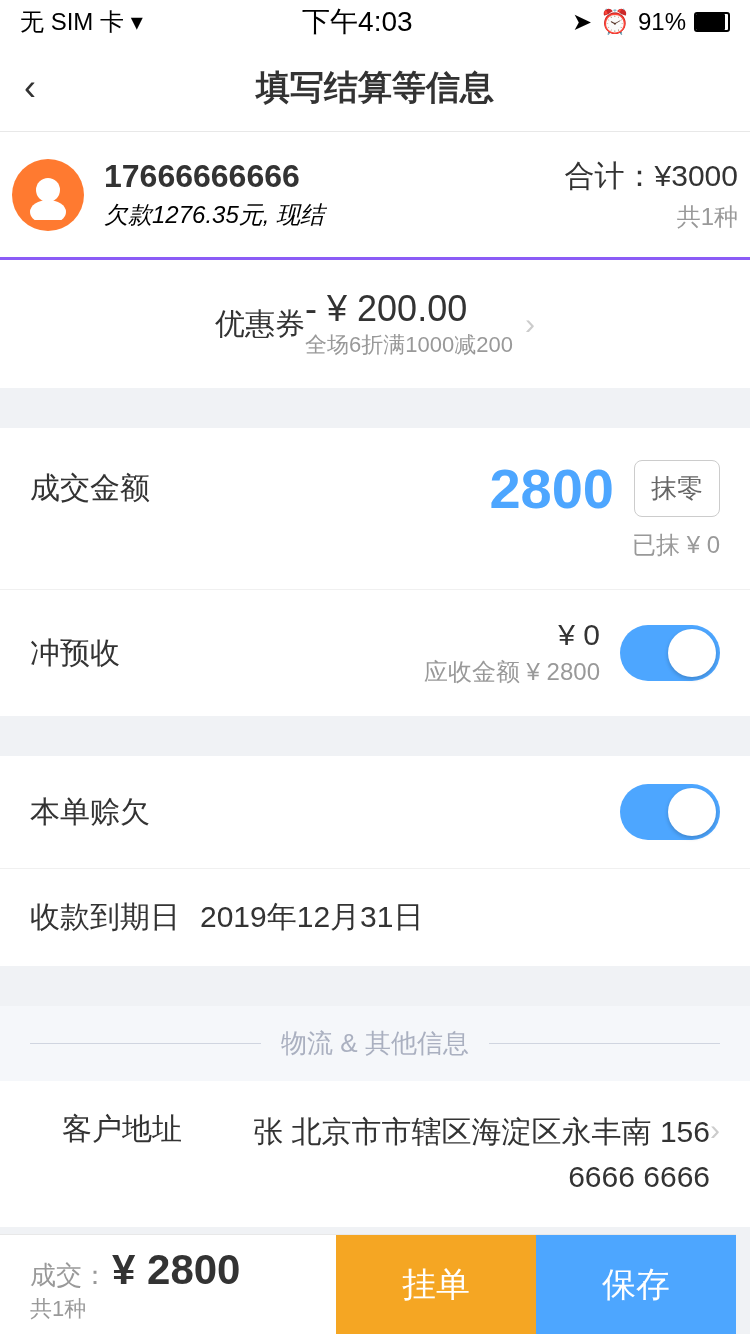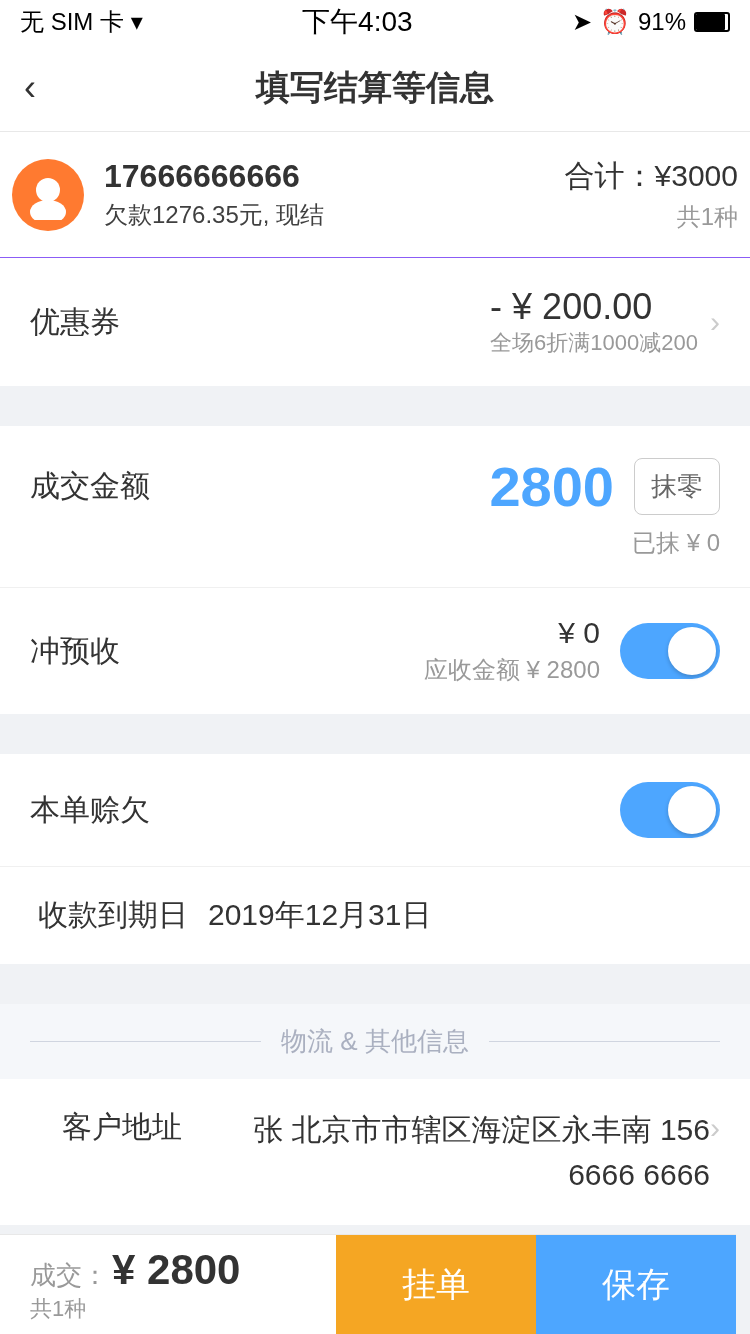--- a/index.html
+++ b/index.html
@@ -81,44 +81,45 @@
       flex-shrink: 0;
     }
     .customer-info {}
     .customer-phone {
       font-size: 32px;
       font-weight: 600;
       color: #333;
     }
     .customer-sub {
       font-size: 24px;
-      color: #404040;
+      color: #000000;
       margin-top: 4px;
+      font-style: italic;
     }
     .customer-right {
       text-align: right;
     }
     .total-amount {
       font-size: 30px;
       color: #333;
     }
     .total-sub {
       font-size: 24px;
       color: #999;
       margin-top: 4px;
     }
 
     
     .coupon-row {
       background: #fff;
       padding: 28px 30px;
       display: flex;
       align-items: center;
-      justify-content: space-between;
-      border-top: 1px solid #8b5cf6;
+      justify-content: center;
+      border-top: 3px solid #8b5cf6;
     }
     .coupon-label {
       font-size: 30px;
       color: #333;
     }
     .coupon-right {
       display: flex;
       align-items: center;
       gap: 12px;
     }
@@ -253,21 +254,20 @@
     
     .duedate-section {
       background: #fff;
       padding: 28px 30px;
       border-top: 1px solid #f0f0f0;
     }
     .duedate-row {
       display: flex;
       align-items: center;
       gap: 20px;
-      margin-left: 8px;
     }
     .duedate-label {
       font-size: 30px;
       color: #333;
     }
     .duedate-value {
       font-size: 30px;
       color: #333;
     }
 

